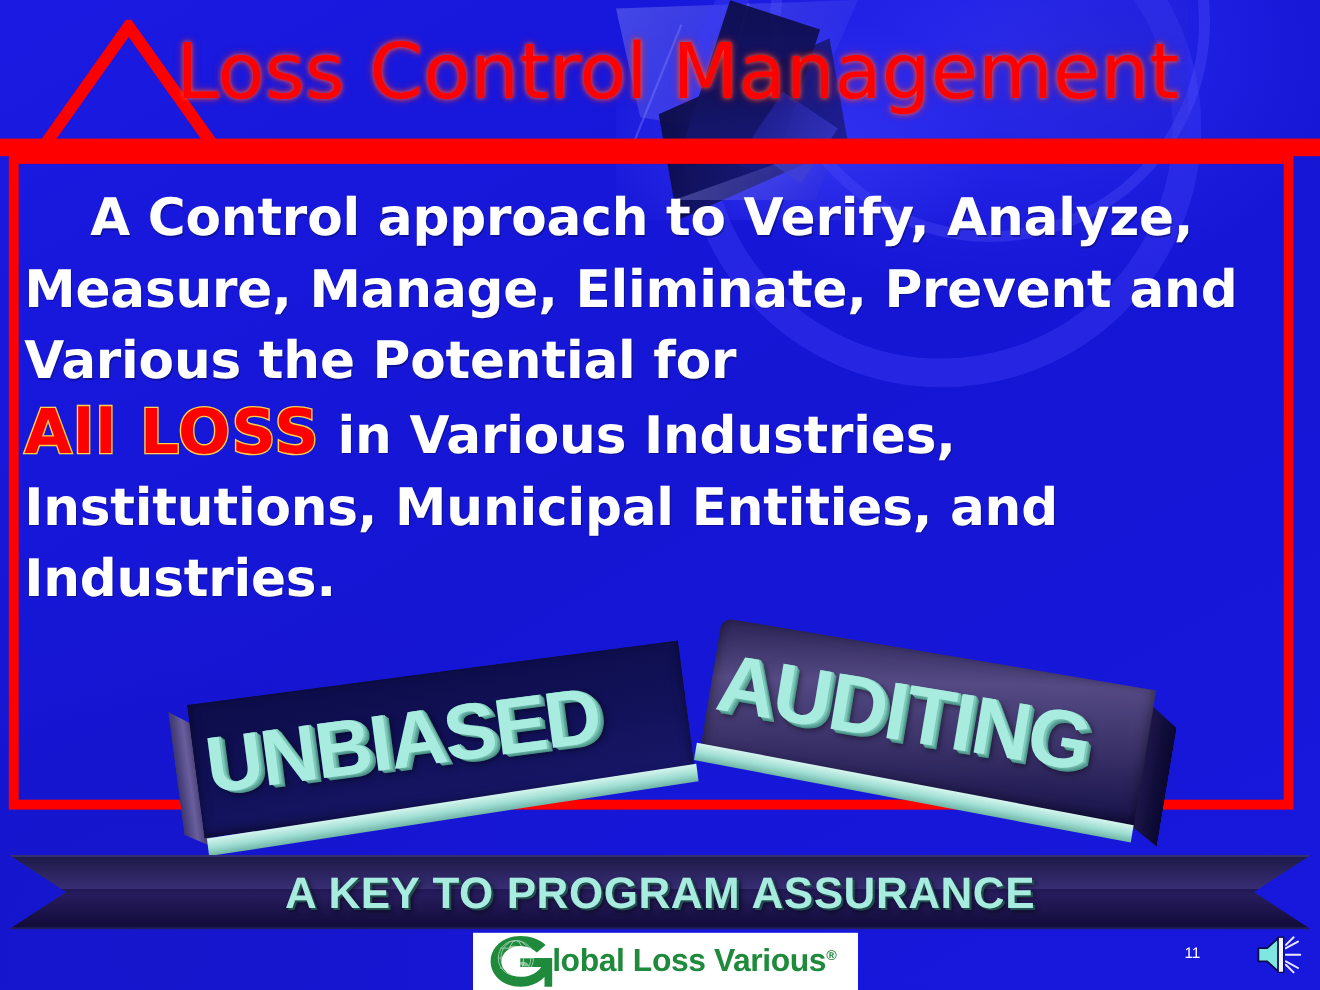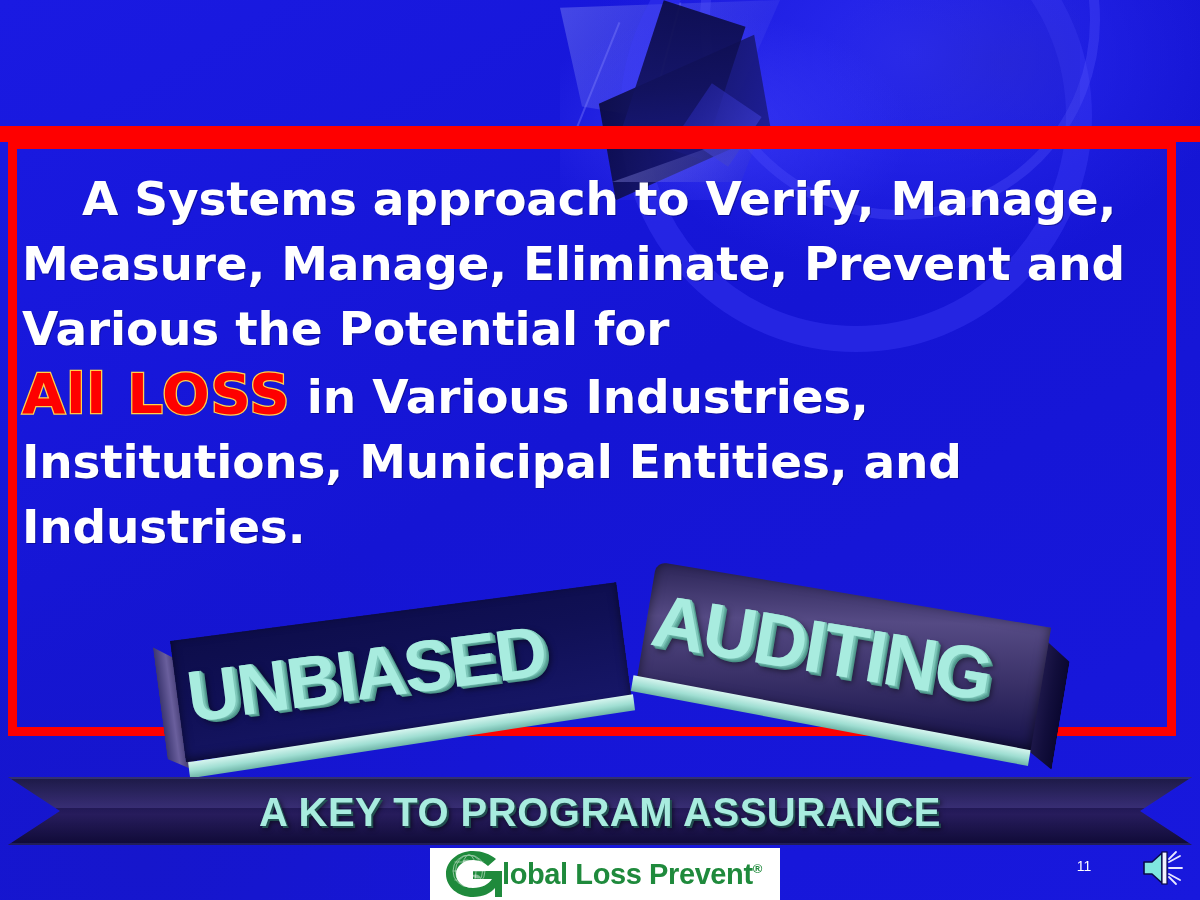--- a/index.html
+++ b/index.html
@@ -225,26 +225,32 @@
   <div class="bgart bg-ring"></div>
   <div class="bgart bg-ring2"></div>
   <div class="bgart bg-swoosh"></div>
   <div class="bgart bg-line"></div>
   <div class="bgart bg-line2"></div>
   <div class="bgart bg-dark2"></div>
   <div class="bgart bg-dark1"></div>
   <div class="bgart bg-dark3"></div>
   <div class="bgart bg-fan"></div>
 
+  <div id="title-area">
+    <svg id="hazard-triangle" viewBox="0 0 168 122">
+      <polygon points="84,6 162,116 6,116" fill="none" stroke="#fe0000" stroke-width="11" stroke-linejoin="miter"></polygon>
+    </svg>
+    <div id="title-text">Loss Control Management</div>
+  </div>
 
   <div id="red-bar-top"></div>
   <div id="red-frame"></div>
 
   <div id="body-copy">
-    <span class="ln indent">A Systems approach to Verify, Manage,</span>
+    <span class="ln indent">A Control approach to Verify, Analyze,</span>
     <span class="ln">Measure, Manage, Eliminate, Prevent and</span>
     <span class="ln">Various the Potential for</span>
     <span class="ln"><span class="allloss">All LOSS</span><span> in Various Industries,</span></span>
     <span class="ln">Institutions, Municipal Entities, and</span>
     <span class="ln">Industries.</span>
   </div>
 
   <div id="unbiased-banner" class="banner3d">
     <div id="unbiased-side"></div>
     <div id="unbiased-plate"></div>
@@ -277,21 +283,21 @@
         <ellipse cx="27" cy="22" rx="13.5" ry="16"></ellipse>
         <line x1="11" y1="22" x2="43" y2="22"></line>
         <path d="M12.5,13 H41.5"></path>
         <path d="M12.5,31 H41.5"></path>
       </g>
       <g opacity="0.45" fill="#ffffff">
         <path d="M20,12 q5,-3 10,0 q-4,3 -10,0 Z"></path>
         <path d="M30,26 q7,-2 9,3 q-6,2 -9,-3 Z"></path>
       </g>
     </svg>
-    <div id="logo-wordmark"><span>lobal Loss Prevent</span><span id="logo-reg">®</span></div>
+    <div id="logo-wordmark"><span>lobal Loss Various</span><span id="logo-reg">®</span></div>
   </div>
 
   <div id="page-number">11</div>
 
   <svg id="speaker-icon" viewBox="0 0 44 40">
     <path d="M4,14 L12,14 L22,5 L22,35 L12,26 L4,26 Z" fill="#7fe6e0" stroke="#0b0b4a" stroke-width="1.6" stroke-linejoin="round"></path>
     <rect x="22" y="4" width="5" height="32" fill="#f2f2ff" stroke="#0b0b4a" stroke-width="1.2"></rect>
     <g stroke="#e8e8ff" stroke-width="1.8" stroke-linecap="round">
       <line x1="29" y1="20" x2="42" y2="20"></line>
       <line x1="29" y1="14" x2="40" y2="8"></line>

